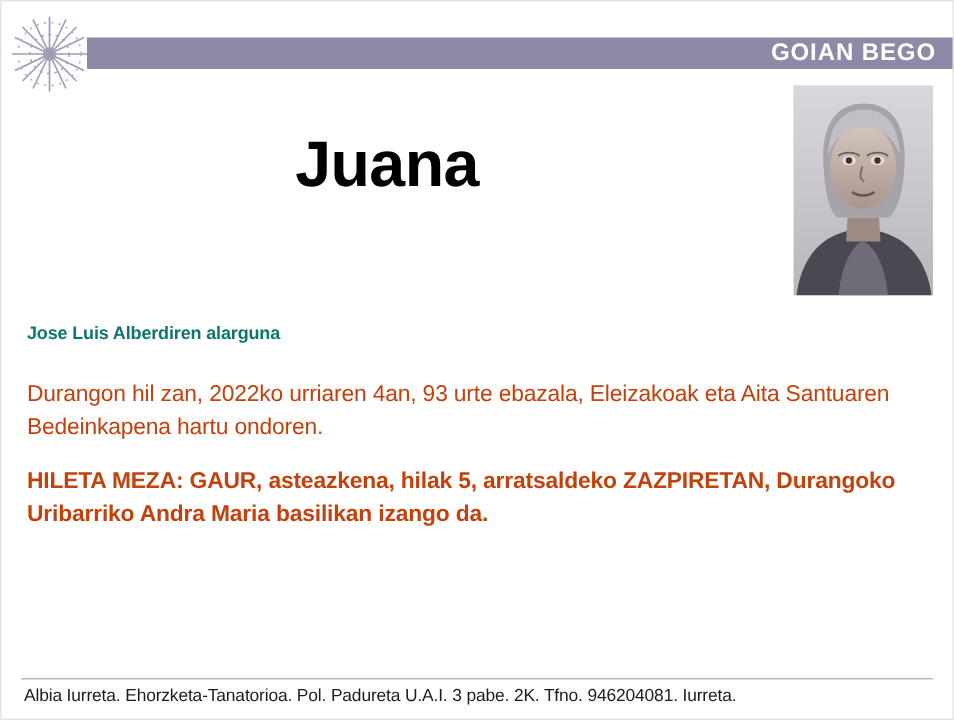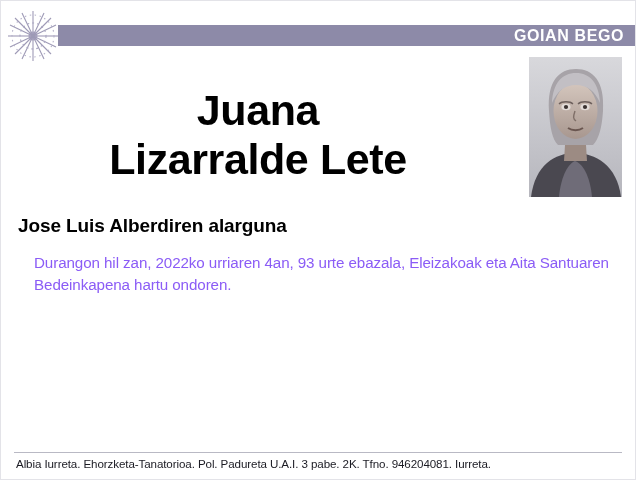--- a/index.html
+++ b/index.html
@@ -88,38 +88,38 @@
     letter-spacing: -0.4px;
     white-space: nowrap;
     text-align: center;
   }
 
   
   .subtitle {
     position: absolute;
     left: 18px;
     top: 215px;
-    color: #000000;
-    font-size: 19px;
+    color: #0f766e;
+    font-size: 12px;
     font-weight: bold;
     letter-spacing: -0.1px;
   }
 
   
   .body-block {
     position: absolute;
     left: 18px;
     top: 252px;
     width: 600px;
   }
   .para {
-    color: #8b5cf6;
+    color: #c2410c;
     font-size: 15.2px;
     line-height: 22px;
-    margin: 0 0 14px 16px;
+    margin: 0 0 14px 0;
     letter-spacing: -0.1px;
   }
   .para.bold {
     font-weight: bold;
     margin-bottom: 0;
   }
 
   
   .footer-rule {
     position: absolute;
@@ -219,26 +219,26 @@
 
       <path d="M46 54 C44 60 44 62 47 64" stroke="#7f6f68" stroke-width="1.4" fill="none"></path>
       <path d="M39 71 C43 74 50 74 54 71" stroke="#6a5650" stroke-width="1.8" fill="none"></path>
 
       <path d="M23 46 C24 26 33 16 47 16 C61 16 70 26 71 46 C66 34 58 28 47 28 C36 28 28 34 23 46 Z" fill="#c2bfc4"></path>
     </svg>
   </div>
 
   <div class="name-block">
     <div class="name-line">Juana</div>
-    <div class="name-line">Lizarralde Lete</div>
   </div>
 
   <div class="subtitle">Jose Luis Alberdiren alarguna</div>
 
   <div class="body-block">
     <p class="para">Durangon hil zan, 2022ko urriaren 4an, 93 urte ebazala, Eleizakoak eta Aita Santuaren Bedeinkapena hartu ondoren.</p>
+    <p class="para bold">HILETA MEZA: GAUR, asteazkena, hilak 5, arratsaldeko ZAZPIRETAN, Durangoko Uribarriko Andra Maria basilikan izango da.</p>
   </div>
 
   <div class="footer-rule"></div>
   <div class="footer-text">Albia Iurreta. Ehorzketa-Tanatorioa. Pol. Padureta U.A.I. 3 pabe. 2K. Tfno. 946204081. Iurreta.</div>
 
   <div class="outer-border"></div>
 </div>
 
 </body></html>

